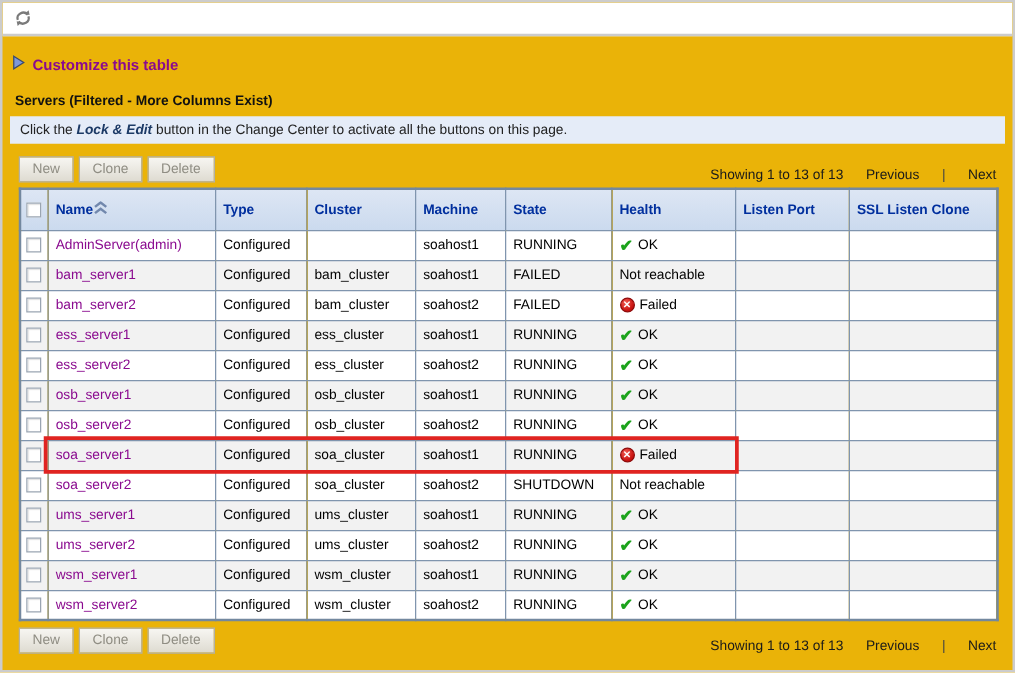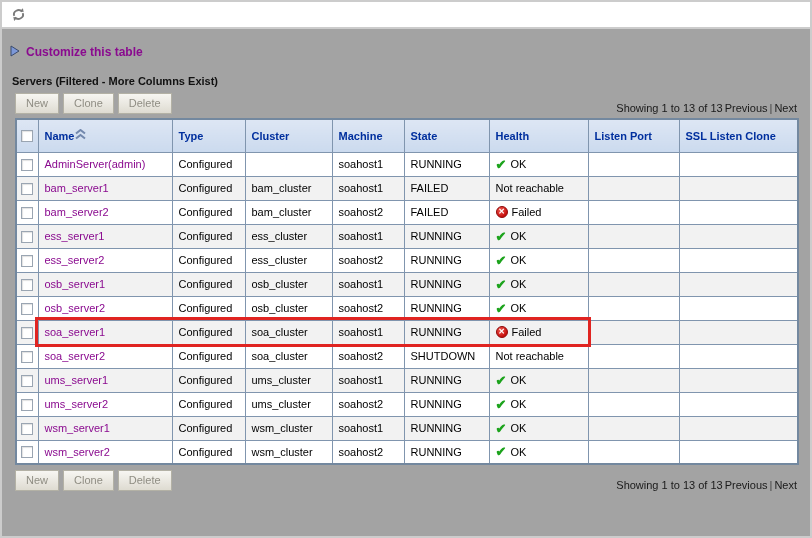--- a/index.html
+++ b/index.html
@@ -1,19 +1,19 @@
 <!DOCTYPE html>
 <html style="--link-purple: #8a0a8f; --header-bg: #cbdaee; --header-bg-top: #dde6f4; --header-text: #002f9e; --notice-bg: #e5ecf8; --ok-green: #1ca31c; --failed-red: #c8100e; --highlight-red: #e02421;"><head>
 <meta charset="utf-8">
 <style>
   * { margin:0; padding:0; box-sizing:border-box; }
   html,body { width:812px; height:538px; background:#fff; font-family:"Liberation Sans", sans-serif; }
   .window {
     position:relative; width:812px; height:538px;
-    border:2px solid #cccccc; background:#a3a3a3; overflow:hidden;
+    border:2px solid #cccccc; background:#eab308; overflow:hidden;
   }
   .topbar {
     height:27px; border-bottom:2px solid #cccccc;
     display:flex; align-items:center; padding-left:7px; background:#fff;
   }
   .refresh-btn { width:18px; height:18px; display:flex; align-items:center; justify-content:center; cursor:pointer; }
   .content { padding:0 6px; }
   .customize { margin:14px 0 0 2px; display:flex; align-items:center; gap:6px; cursor:pointer; }
   .customize .label { font-size:12px; font-weight:bold; color:var(--link-purple,#8a0a8f); }
   .table-title { margin:14px 0 6px 4px; font-size:11px; font-weight:bold; color:#111; }
@@ -25,21 +25,21 @@
   .toolbar {
     width:782px; margin:0 auto 4px auto; display:flex; align-items:flex-end; justify-content:space-between;
   }
   .toolbar.bottom { margin-top:5px; }
   .btn-group { display:flex; gap:4px; }
   .btn {
     font-family:"Liberation Sans", sans-serif; font-size:11px; color:#8f8d83;
     background:linear-gradient(#f7f6f2,#dedbd1);
     border:1px solid #b3b1a5; padding:3px 10px 4px 10px; cursor:default;
   }
-  .paging { font-size:11px; color:#1a1a1a; display:flex; gap:2px; align-items:center; white-space:nowrap; }
+  .paging { font-size:11px; color:#1a1a1a; display:flex; gap:18px; align-items:center; white-space:nowrap; }
   .paging .sep { color:#444; }
   .pager { cursor:pointer; }
   .table-wrap { position:relative; width:782px; margin:0 auto; }
   table { border-collapse:collapse; table-layout:fixed; width:782px; }
   th, td { border:1px solid #8095ae; overflow:hidden; white-space:nowrap; }
   table { border:2px solid #73889f; }
   thead th {
     background:linear-gradient(var(--header-bg-top,#dde6f4), var(--header-bg,#cbdaee));
     color:var(--header-text,#002f9e); font-size:11px; font-weight:bold; text-align:left;
     height:33px; padding:0 6px; cursor:pointer;
@@ -90,20 +90,21 @@
       <span>
         <svg width="10" height="12" viewBox="0 0 10 12">
           <path d="M1 1 L9 6 L1 11 Z" fill="#7d98d8" stroke="#3a4a6b" stroke-width="1"></path>
         </svg>
       </span>
       <span class="label">Customize this table</span>
     </div>
 
     <div class="table-title">Servers (Filtered - More Columns Exist)</div>
 
+    <div class="notice"><span>Click the </span><span class="em">Lock &amp; Edit</span><span> button in the Change Center to activate all the buttons on this page.</span></div>
 
     <div class="toolbar top">
       <div class="btn-group">
         <button class="btn">New</button>
         <button class="btn">Clone</button>
         <button class="btn">Delete</button>
       </div>
       <div class="paging">
         <span>Showing 1 to 13 of 13</span>
         <span class="pager">Previous</span>

